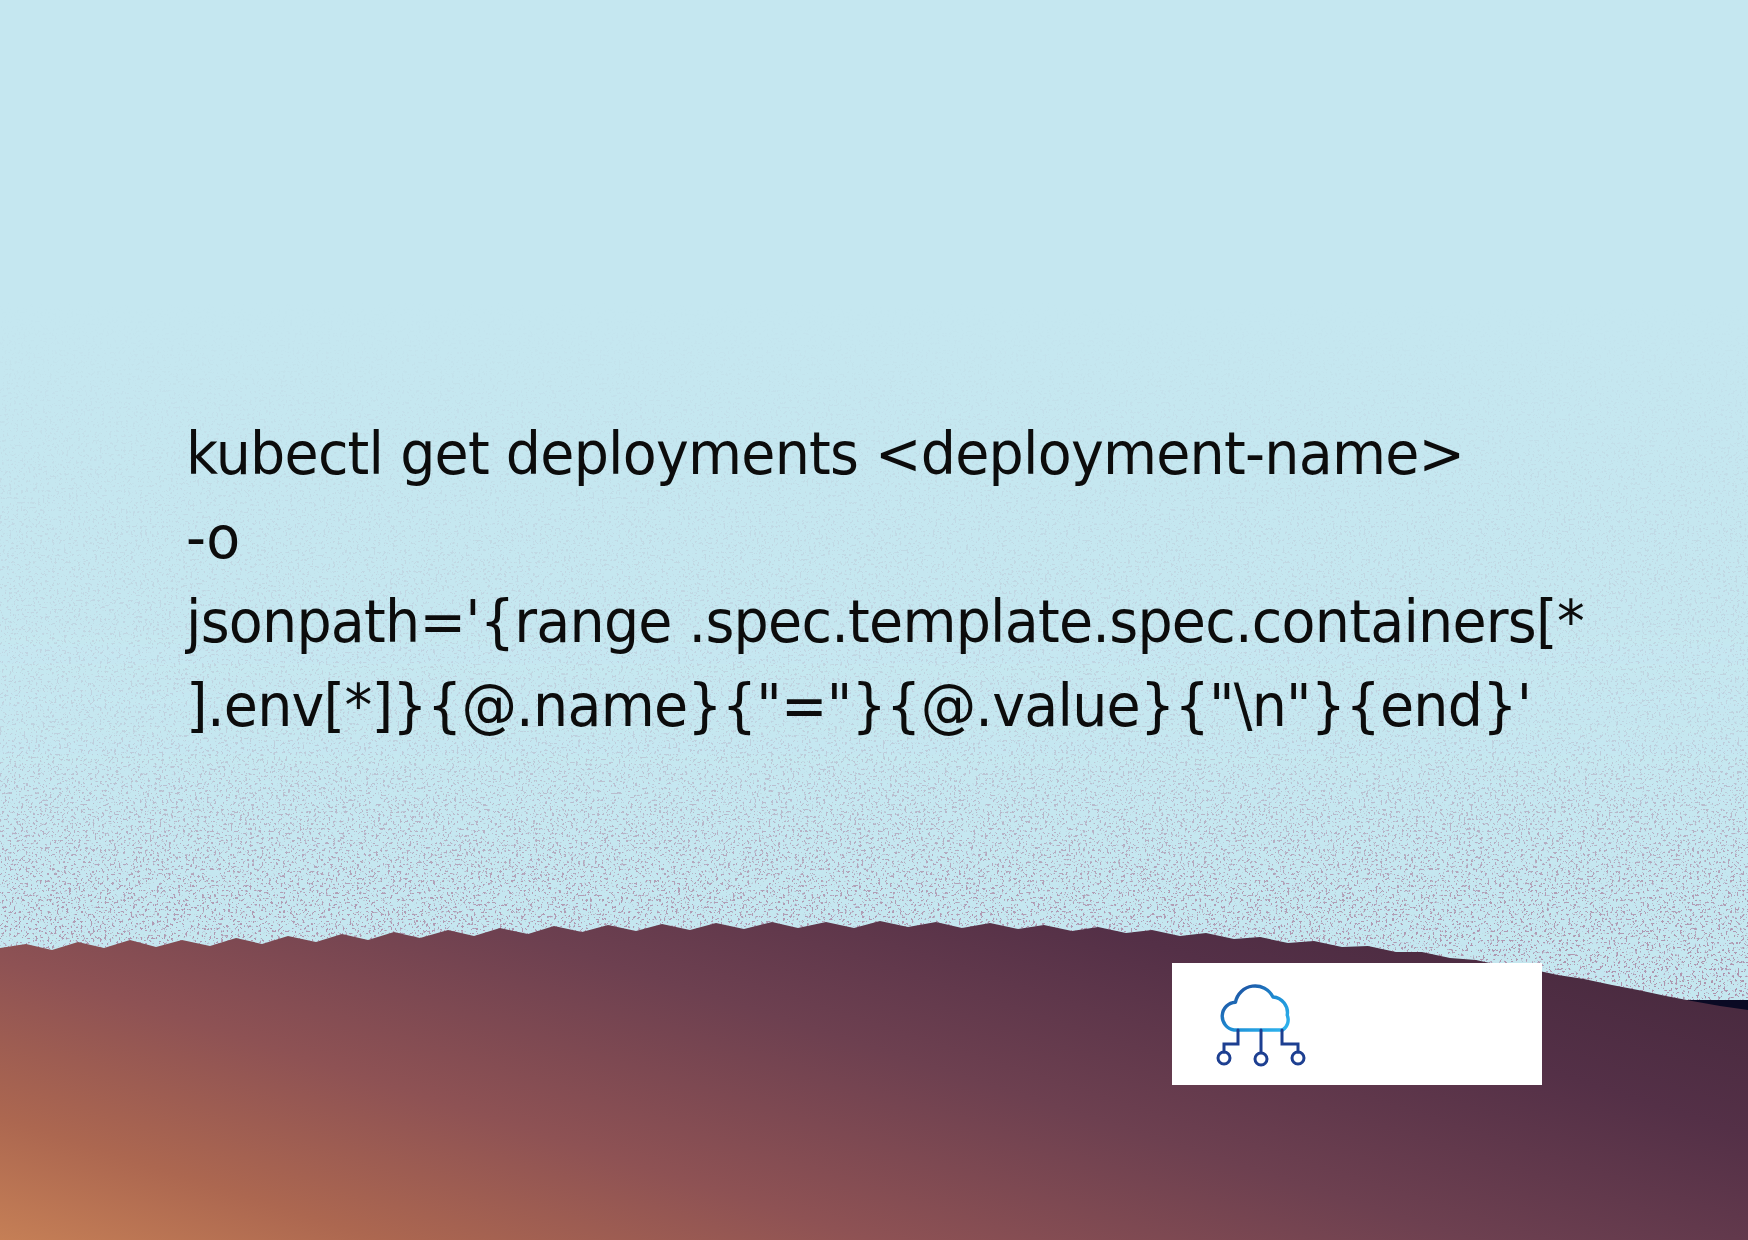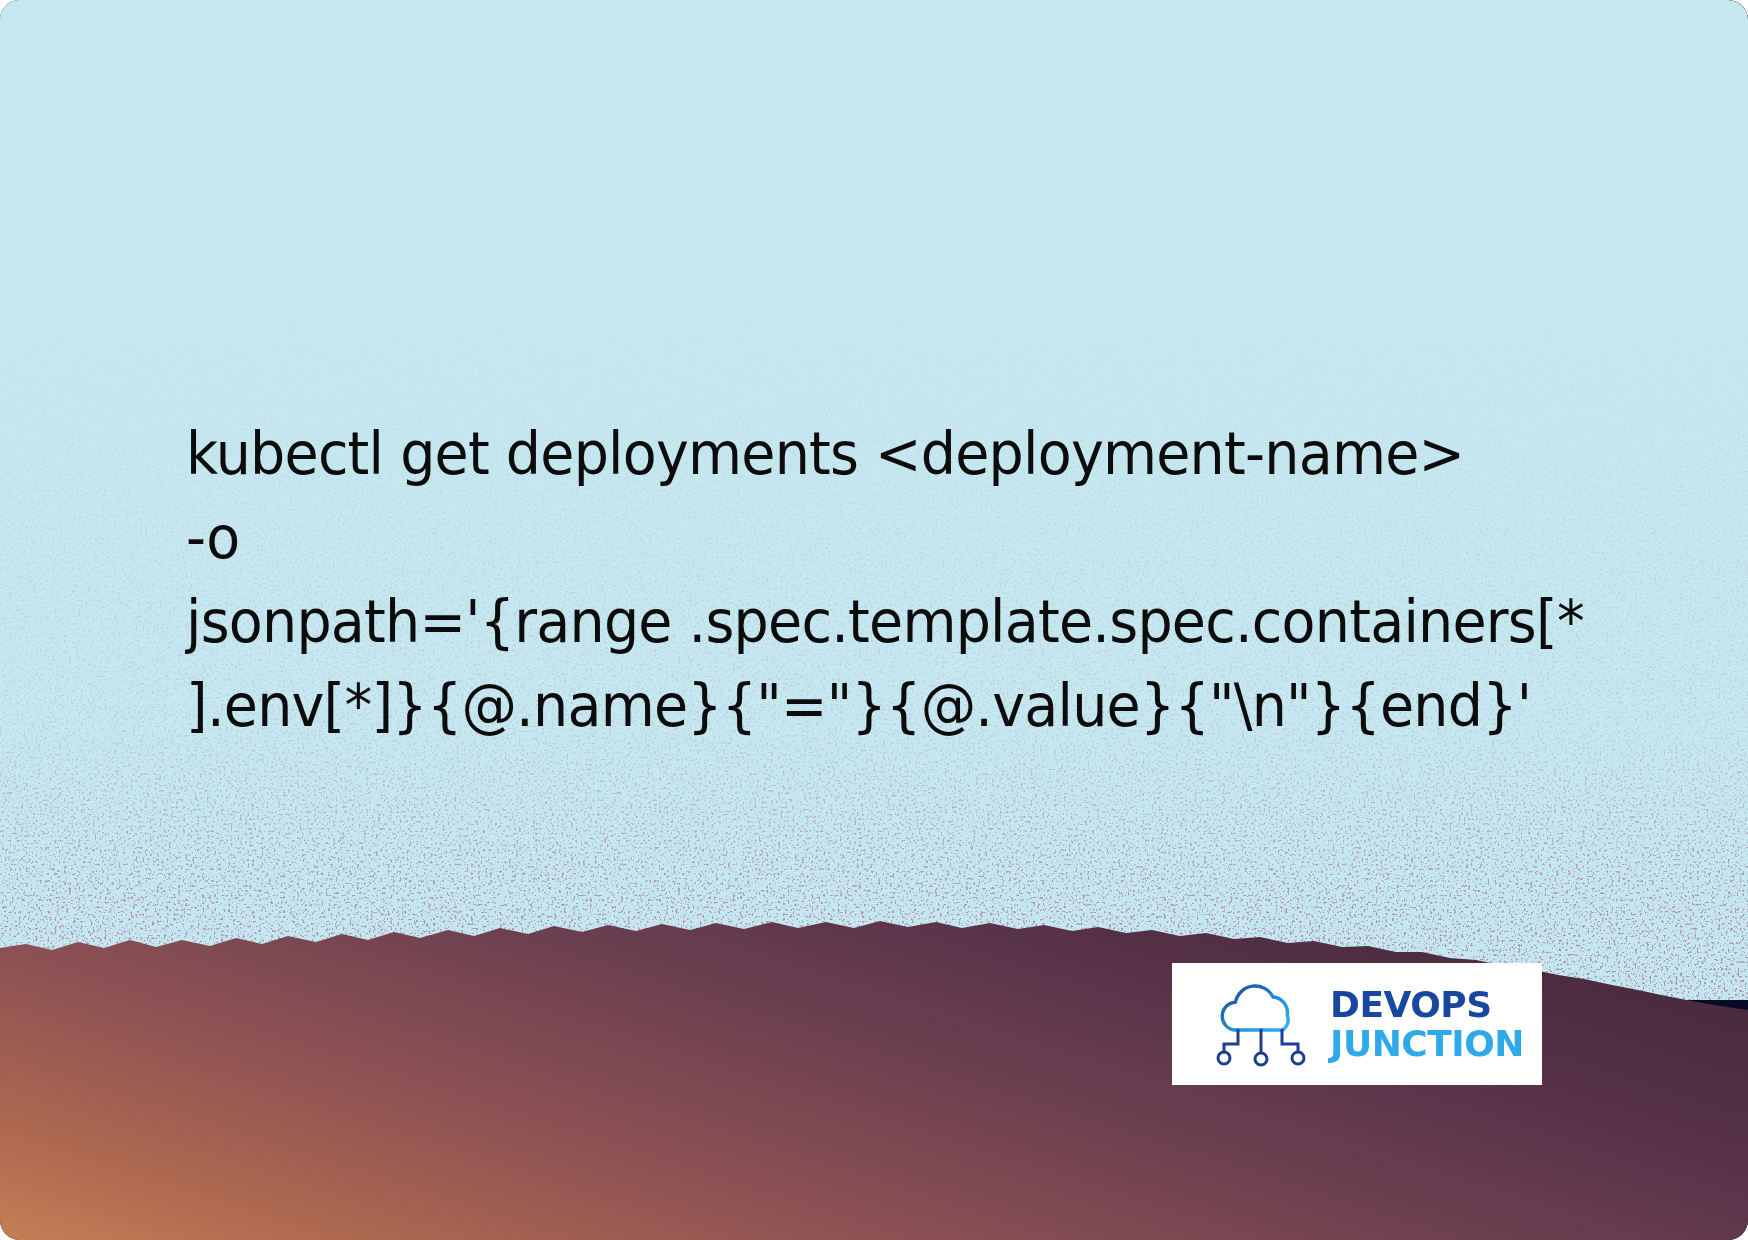--- a/index.html
+++ b/index.html
@@ -7,21 +7,20 @@
     padding: 0;
     background: #ffffff;
   }
   #poster {
     position: relative;
     width: 1748px;
     height: 1240px;
     overflow: hidden;
     font-family: "Liberation Sans", sans-serif;
     background: #0a0a24;
-    border-radius: 20px;
   }
 
   
   .top-band {
     position: absolute;
     left: 0; top: 0;
     width: 1748px; height: 430px;
     background:
       radial-gradient(ellipse 900px 520px at 10% 105%, #3b3a77 0%, rgba(59,58,119,0) 68%),
       linear-gradient(118deg, #1b1b4a 0%, #232250 28%, #16163c 58%, #09091f 82%, #06061a 100%);
@@ -281,19 +280,15 @@
         <path d="M53,52 L53,74"></path>
         <path d="M74,52 L74,66 L90,66 L90,74"></path>
       </g>
 
       <g fill="none" stroke="#1d3f91" stroke-width="3">
         <circle cx="16" cy="80" r="6"></circle>
         <circle cx="53" cy="81" r="6"></circle>
         <circle cx="90" cy="80" r="6"></circle>
       </g>
     </svg>
-    <div class="logo-words">
-      <span class="logo-devops">DEVOPS</span>
-      <span class="logo-junction">JUNCTION</span>
-    </div>
   </div>
 
 </div>
 
 </body></html>

